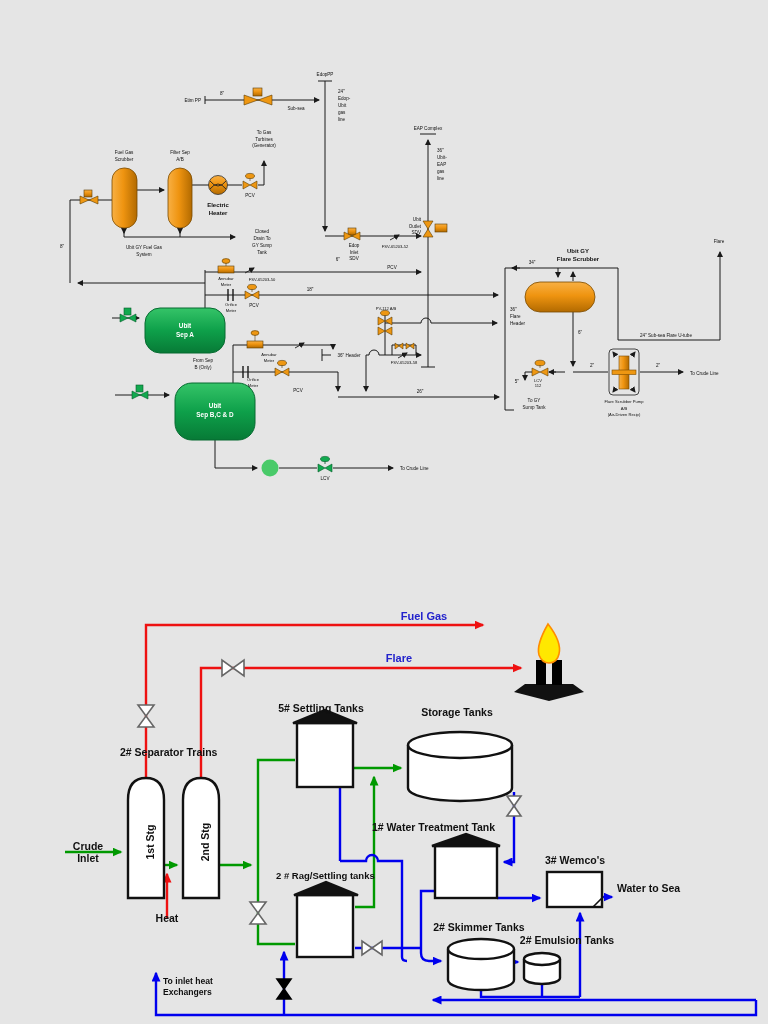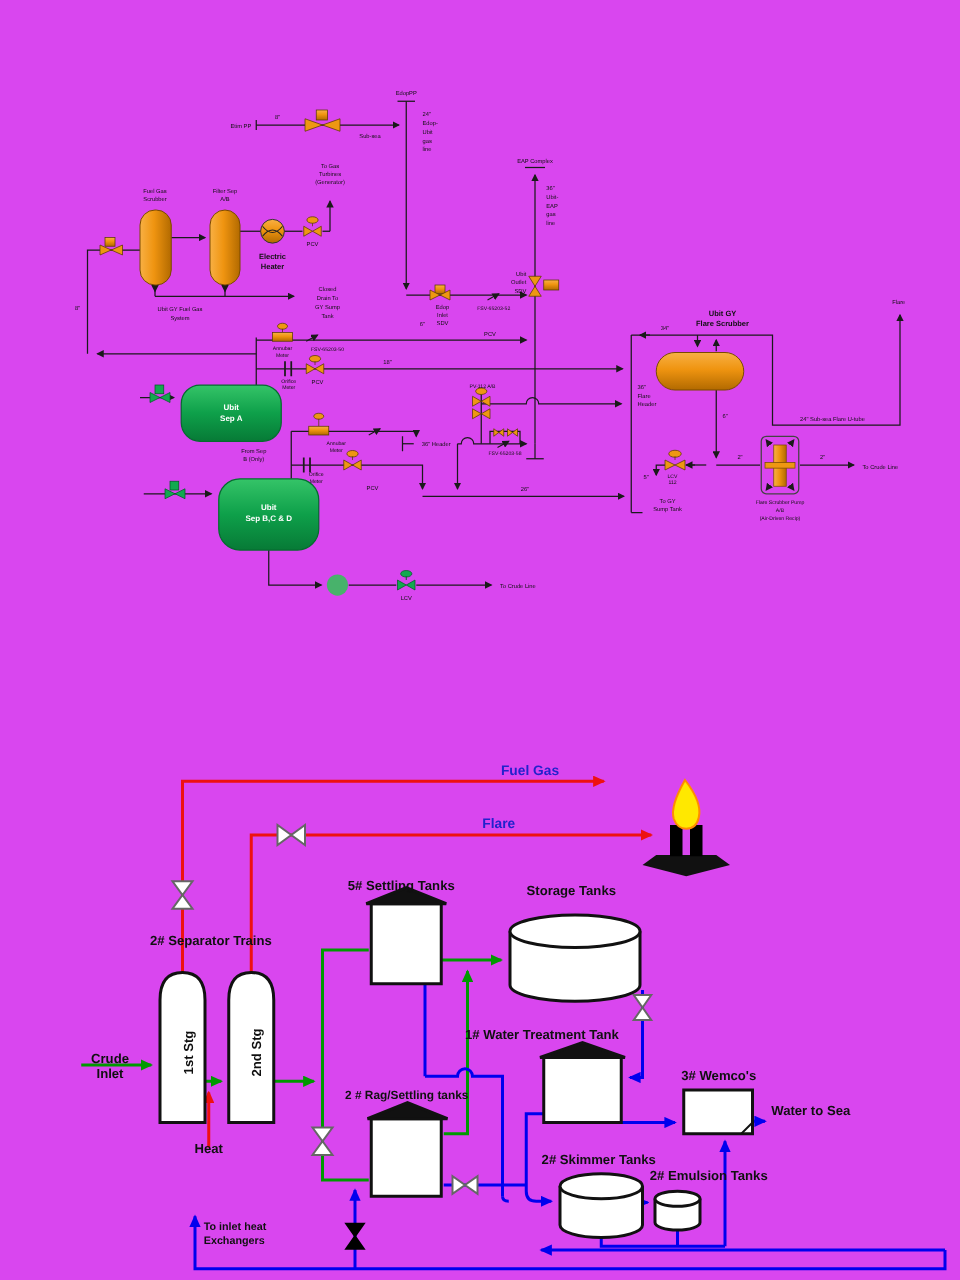--- a/index.html
+++ b/index.html
@@ -1,16 +1,16 @@
 <!DOCTYPE html>
 <html><head>
 <meta charset="utf-8">
 <style>
   html,body{margin:0;padding:0;background:#ffffff;}
-  .page{position:relative;width:768px;height:1024px;background:#d946ef;overflow:hidden;
+  .page{position:relative;width:768px;height:1024px;background:#e5e5e5;overflow:hidden;
         font-family:"Liberation Sans",sans-serif;text-align:center;}
   svg{position:absolute;left:0;display:block;}
   text{font-family:"Liberation Sans",sans-serif;fill:#101010;}
   .ts{font-size:4.6px;}
   .ts4{font-size:4.1px;}
   .tsb{font-size:6px;font-weight:bold;}
   .tw{font-size:6.4px;font-weight:bold;fill:#ffffff;}
   .tb{font-size:10.5px;font-weight:bold;}
   .tb2{font-size:9.5px;font-weight:bold;}
   .tblue{font-size:11px;font-weight:bold;fill:#2222cc;}

